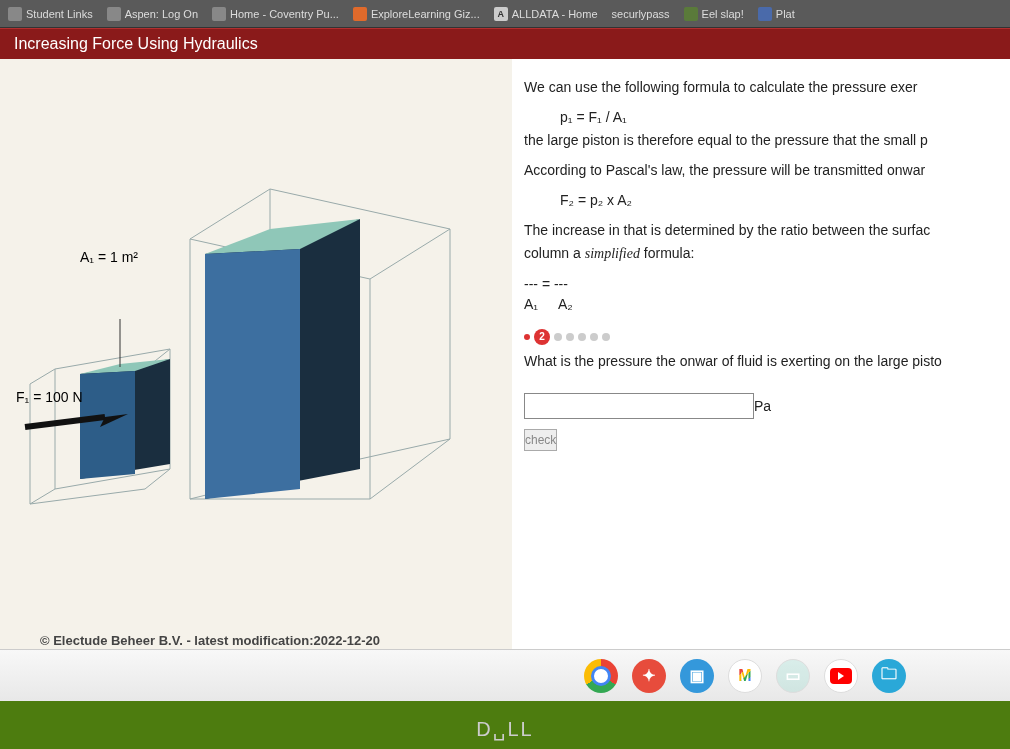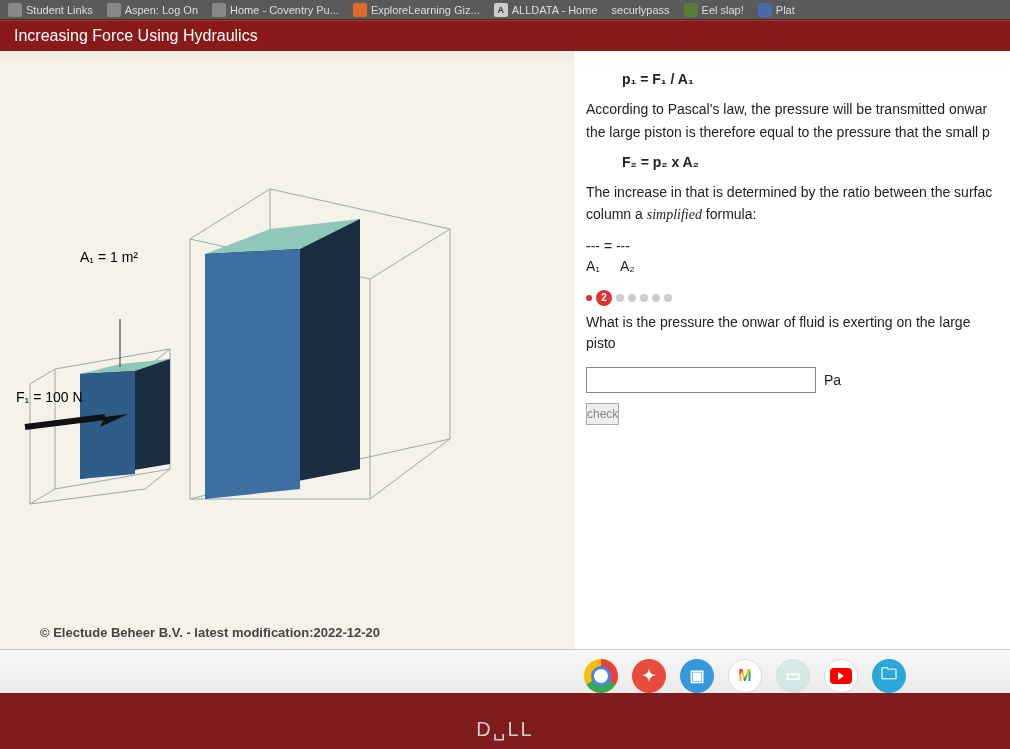--- a/index.html
+++ b/index.html
@@ -6,21 +6,21 @@
     body {
       font-family: Arial, Helvetica, sans-serif;
       background: #f0ede6;
       width: 1010px;
       height: 749px;
       overflow: hidden;
       position: relative;
     }
     
     .bookmark-bar {
-      height: 20px;
+      height: 28px;
       background: #5a5a5a;
       display: flex;
       align-items: center;
       padding: 0 8px;
       gap: 14px;
       font-size: 11px;
       color: #ddd;
       border-bottom: 1px solid #333;
     }
     .bookmark-item { display:flex; align-items:center; gap:4px; cursor:pointer; white-space:nowrap;}
@@ -38,45 +38,44 @@
       font-weight: 500;
       padding: 6px 14px;
       border-top: 1px solid #b03030;
     }
     
     .content {
       display:flex;
       height: calc(100% - 28px - 32px - 90px);
     }
     .left-pane {
-      width: 574px;
+      width: 512px;
       background: #f5f2ea;
       position: relative;
       padding: 20px;
-      margin-top: 8px;
     }
     .right-pane {
       flex:1;
       background: #fff;
       padding: 18px 12px 18px 12px;
       font-size: 14px;
       color: #222;
       line-height: 1.45;
       position:relative;
     }
     .right-pane p { margin-bottom: 10px; }
-    .formula { font-weight: 700; margin-bottom: 18px; padding-left: 36px;}
+    .formula { font-weight: 400; margin-bottom: 18px; padding-left: 36px;}
     .ital { font-style: italic; font-family: Liberation Serif, serif; }
     
     .progress-dots { margin-top:14px; display:flex; gap:4px; align-items:center;}
     .dot { width:8px; height:8px; border-radius:50%; background:#ccc;}
     .dot.current { background:#d33; color:#fff; width:16px; height:16px; font-size:10px; text-align:center; line-height:16px; font-weight:bold;}
     .dot.done { background:#d33; width:6px; height:6px;}
     .question-text { margin-top:6px; font-size:14px; }
-    .answer-row { margin-top:14px; display:flex; align-items:center; gap:8px;}
+    .answer-row { margin-top:22px; display:flex; align-items:center; }
     .answer-input { width:230px; height:26px; border:1px solid #888; padding:2px 4px; font-size:13px;}
     .unit-label { font-size:14px; }
     .check-btn { margin-top:10px; padding:3px 0; font-size:12px; background:#eee; border:1px solid #aaa; color:#888; cursor:pointer;}
     
     .diagram-wrap { position:absolute; top:110px; left:10px; width:480px; height:380px;}
     .label-a1 { position:absolute; top:190px; left:80px; font-size:14px; }
     .label-f1 { position:absolute; top:330px; left:16px; font-size:14px; }
     .copyright { position:absolute; bottom:10px; left:40px; font-size:13px; color:#444;font-weight:bold;}
     .hollow-circle { position:absolute; bottom:-18px; left:36px; width:14px; height:14px; border:2px solid #555; border-radius:50%;}
     
@@ -99,21 +98,21 @@
     .ci-red{background:#e74c3c;}
     .ci-blue{background:#3498db;}
     .ci-gmail{background:#fff;border:1px solid #ddd;}
     .ci-teal{background:#1abc9c20;border:1px solid #ddd;}
     .ci-yt{background:#fff;border:1px solid #ddd;}
     .ci-files{background:#2aa8d8;}
     .gmail-m{background:linear-gradient(135deg,#ea4335 30%,#fbbc05 30% 50%,#34a853 50% 70%,#4285f4 70%);-webkit-background-clip:text;color:transparent;font-weight:900;}
     .yt-play{width:22px;height:16px;background:#f00;border-radius:4px;position:relative;}
     .yt-play::after{content:"";position:absolute;left:8px;top:4px;border-left:6px solid #fff;border-top:4px solid transparent;border-bottom:4px solid transparent;}
     
-    .bezel { position:absolute; bottom:0; left:0; right:0; height:56px; background:#7f1d1d;}
+    .bezel { position:absolute; bottom:0; left:0; right:0; height:48px; background:#4d7c0f;}
     .bezel-logo { position:absolute; bottom:8px; left:50%; transform:translateX(-50%); color:#ccc; font-family: "Segoe UI", Arial; font-size:20px; letter-spacing:2px;}
     
     .frac-row { display:flex; gap:8px; align-items:center; font-size:14px;}
   </style>
 </head>
 <body>
 
 <div class="bookmark-bar">
   <div class="bookmark-item">
       <span class="bookmark-icon"></span>
@@ -187,24 +186,25 @@
         <line x1="110" y1="150" x2="110" y2="198" stroke="#333" stroke-width="1"></line>
       </svg>
     </div>
     <div class="label-a1">A₁ = 1 m²</div>
     <div class="label-f1">F₁ = 100 N</div>
     <div class="copyright">© Electude Beheer B.V. - latest modification:2022-12-20</div>
     <div class="hollow-circle"></div>
   </div>
 
   <div class="right-pane">
+    <p>We can use the following formula to calculate the pressure exer</p>
     <p class="formula">p₁ = F₁ / A₁</p>
 
+    <p style="margin-top:-8px;">the large piston is therefore equal to the pressure that the small p</p>
     <p>According to Pascal's law, the pressure will be transmitted onwar</p>
-    <p style="margin-top:-8px;">the large piston is therefore equal to the pressure that the small p</p>
     <p class="formula">F₂ = p₂ x A₂</p>
 
     <p>The increase in that is determined by the ratio between the surfac</p>
     <p style="margin-top:-8px;">
       <span>column a </span><span class="ital">simplified</span><span> formula:</span>
     </p>
     <div class="frac-row">--- = ---</div>
     <div class="frac-row">
       <span>A₁</span>&nbsp;<span>A₂</span>
     </div>

